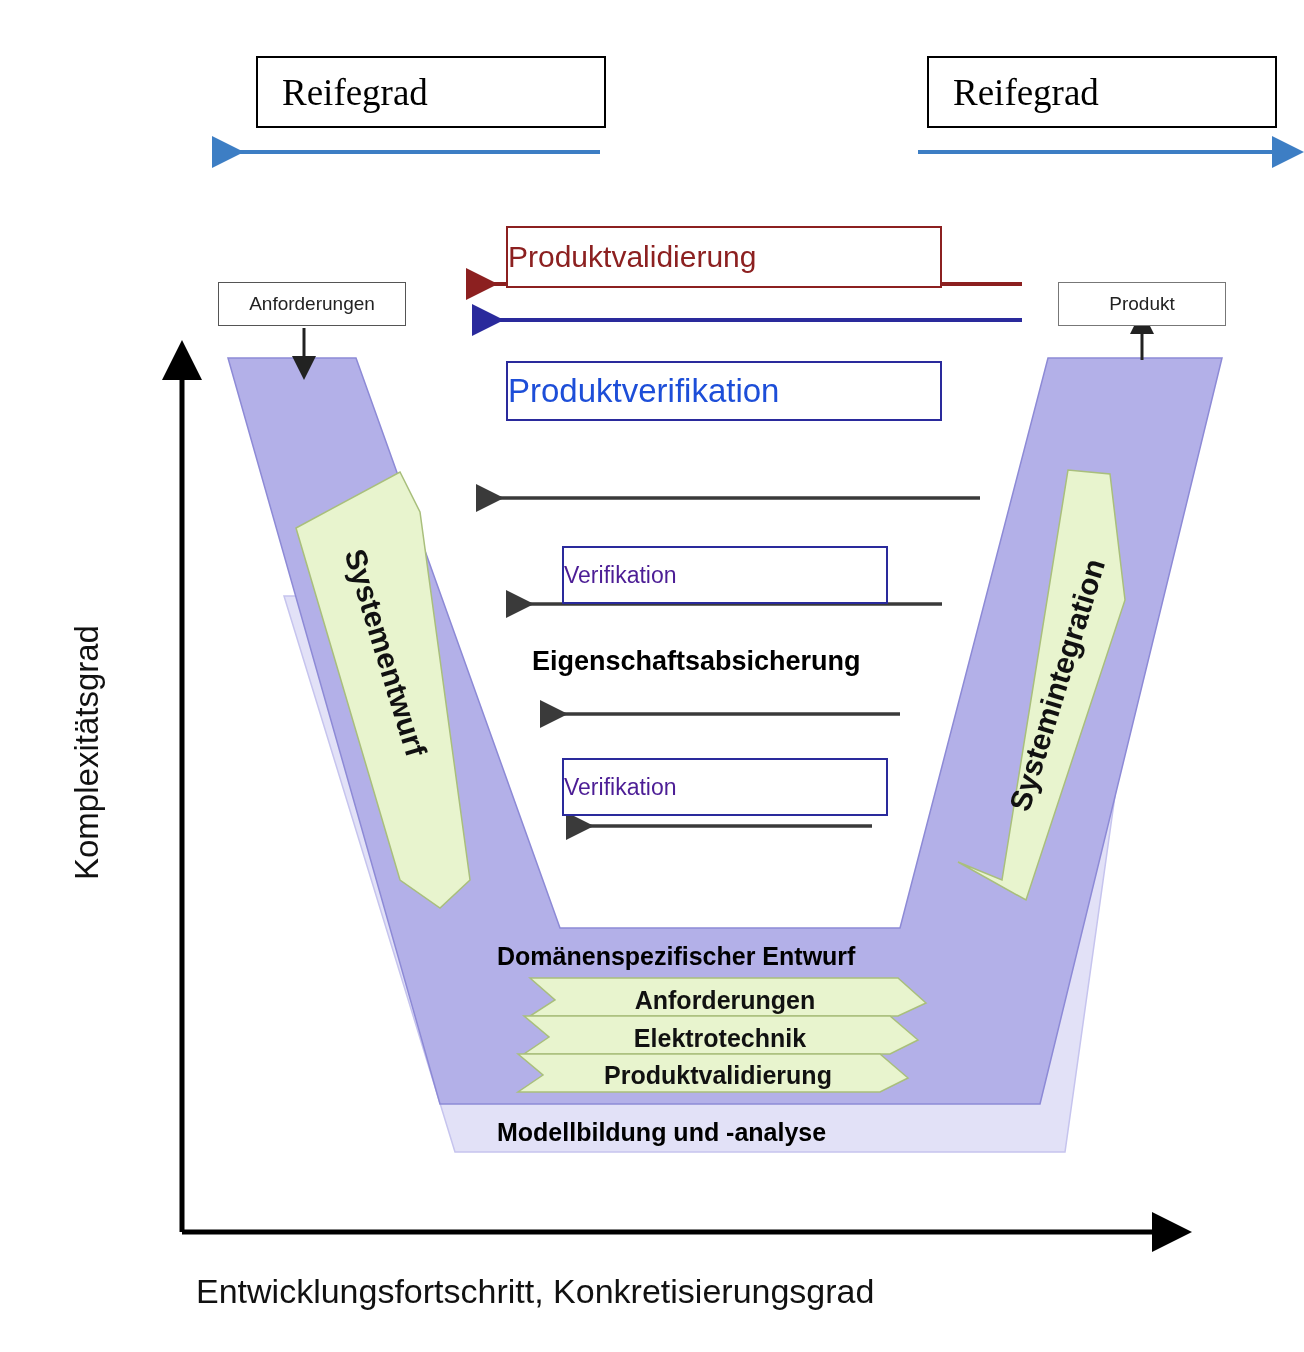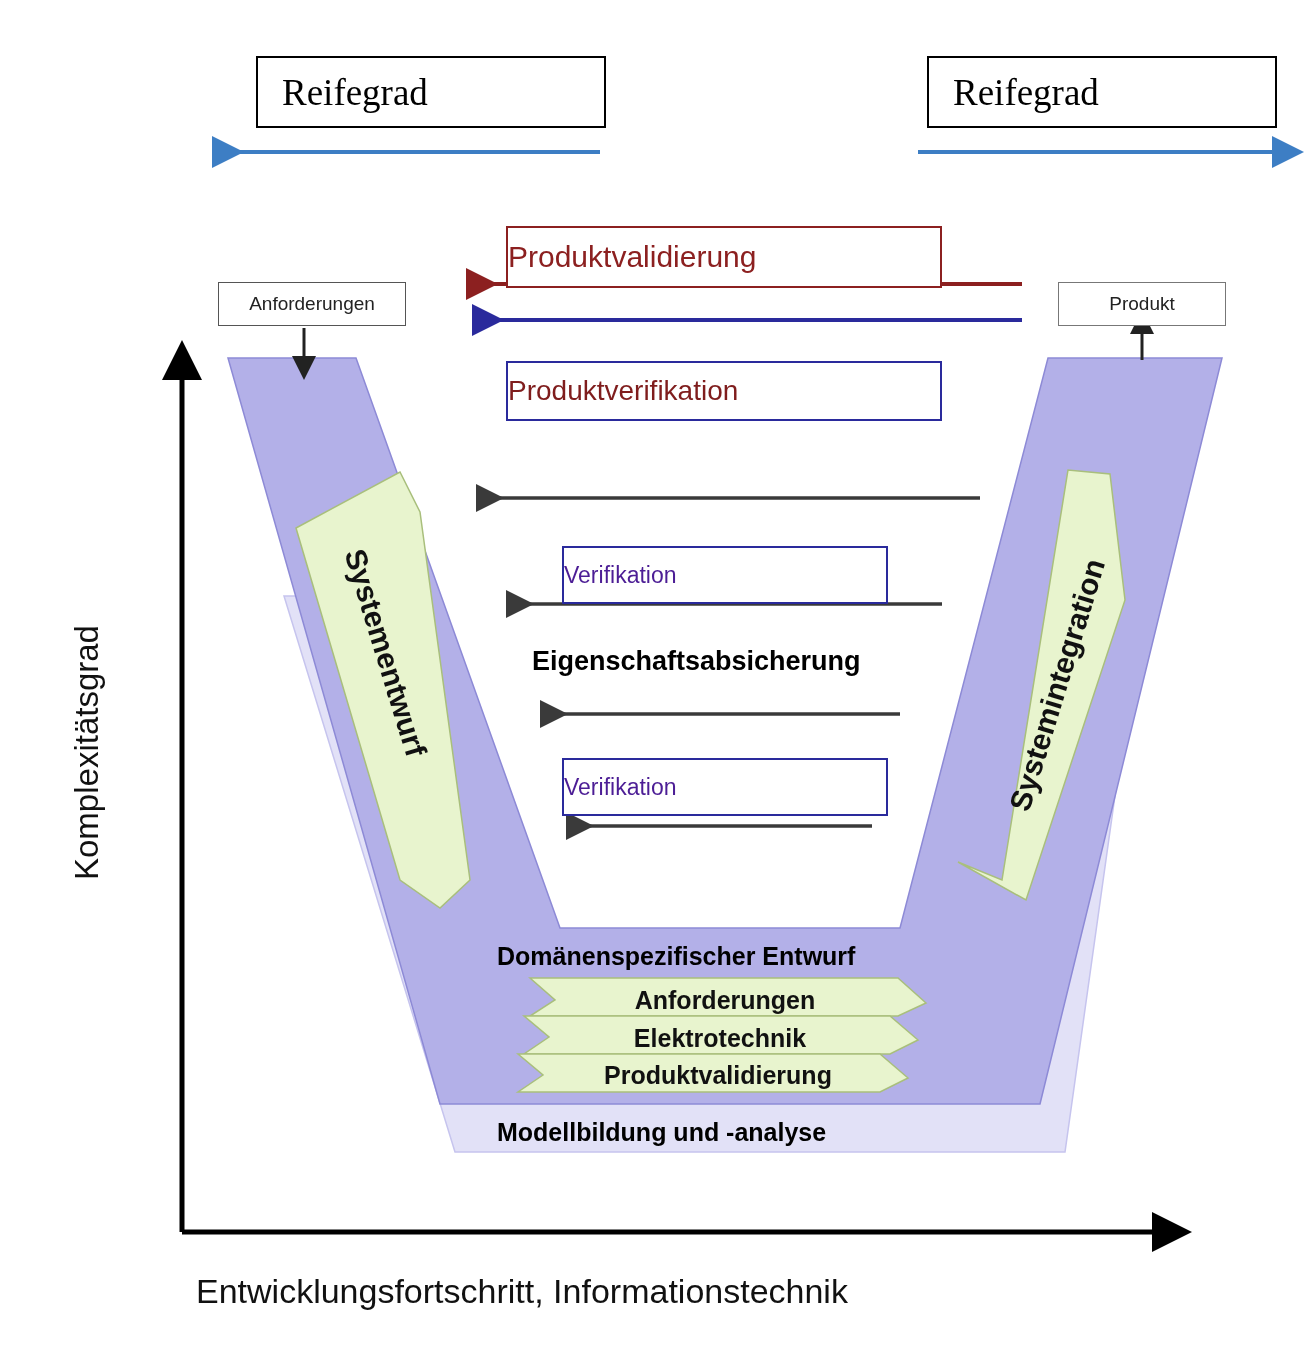--- a/index.html
+++ b/index.html
@@ -76,22 +76,22 @@
     color: #8c2020;
   }
   #produktverifikation-box {
     left: 506px;
     top: 345px;
     width: 436px;
     height: 60px;
     border: 2px solid #2a2a9c;
   }
   #produktverifikation-box span {
-    font-size: 28px;
-    color: #7f1d1d;
+    font-size: 33px;
+    color: #1d4ed8;
   }
   #verifikation-box-1 {
     left: 562px;
     top: 530px;
     width: 326px;
     height: 58px;
     border: 2px solid #2a2a9c;
   }
   #verifikation-box-2 {
     left: 562px;
@@ -309,15 +309,15 @@
   <div class="plain-label" id="domaenenspezifischer-label">Domänenspezifischer Entwurf</div>
 
   <div class="branch-label" id="systementwurf-label">Systementwurf</div>
   <div class="branch-label" id="systemintegration-label">Systemintegration</div>
 
   <div class="chevron-label" id="maschinenbau-label">Anforderungen</div>
   <div class="chevron-label" id="elektrotechnik-label">Elektrotechnik</div>
   <div class="chevron-label" id="informationstechnik-label">Produktvalidierung</div>
 
   <div id="y-axis-label">Komplexitätsgrad</div>
-  <div id="x-axis-label">Entwicklungsfortschritt, Informationstechnik</div>
+  <div id="x-axis-label">Entwicklungsfortschritt, Konkretisierungsgrad</div>
 
 </div>
 
 </body></html>

